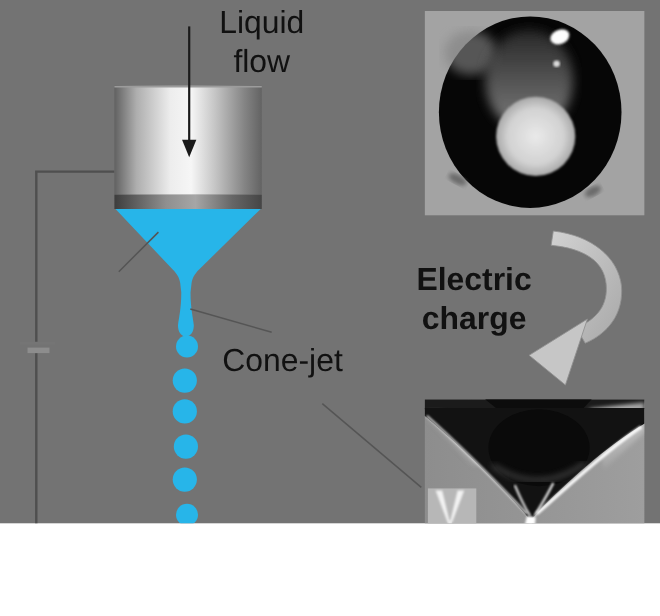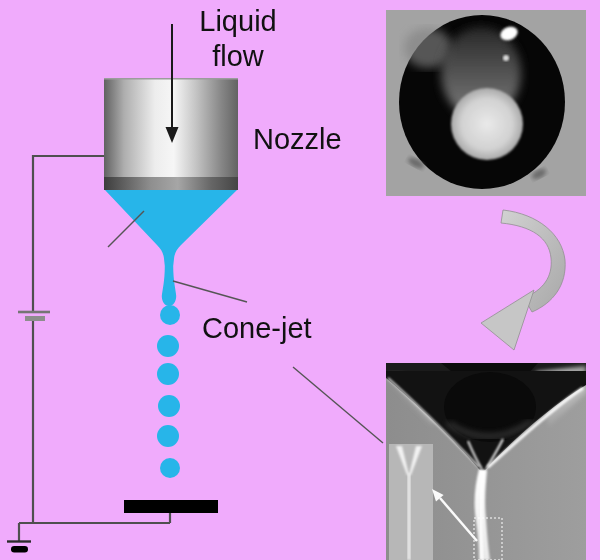--- a/index.html
+++ b/index.html
@@ -1,16 +1,16 @@
 <!DOCTYPE html>
 <html><head>
 <meta charset="utf-8">
 <style>
   html,body{margin:0;padding:0;background:#ffffff;}
-  .stage{position:relative;width:600px;height:560px;background:#f0abfc;overflow:hidden;
+  .stage{position:relative;width:600px;height:476px;background:#737373;overflow:hidden;
          font-family:"Liberation Sans", sans-serif;}
   .stage svg{position:absolute;display:block;}
   .lbl{position:absolute;color:#111111;font-size:29px;line-height:1.2;text-align:center;}
   .lbl.left{text-align:left;}
   .lbl.bold{font-weight:700;}
   .nowrap{white-space:nowrap;}
 </style>
 </head>
 <body>
 
@@ -187,19 +187,19 @@
     <rect x="88" y="155" width="28" height="42" fill="none" stroke="#ffffff" stroke-width="1" stroke-dasharray="2 2"></rect>
 
     <g>
       <line x1="91" y1="178" x2="54" y2="135" stroke="#fafafa" stroke-width="2.5"></line>
       <polygon points="46,126 57.6,132 50,138.4" fill="#fafafa"></polygon>
     </g>
   </svg>
 
   <div class="lbl" style="left:172px;top:4px;width:132px">Liquid flow</div>
 
-  <div class="lbl left nowrap" style="left:253px;top:122px">Nozzle</div>
 
 
   <div class="lbl left nowrap" style="left:202px;top:311px">Cone-jet</div>
 
+  <div class="lbl bold" style="left:356px;top:238px;width:150px">Electric charge</div>
 
 </div>
 
 </body></html>

